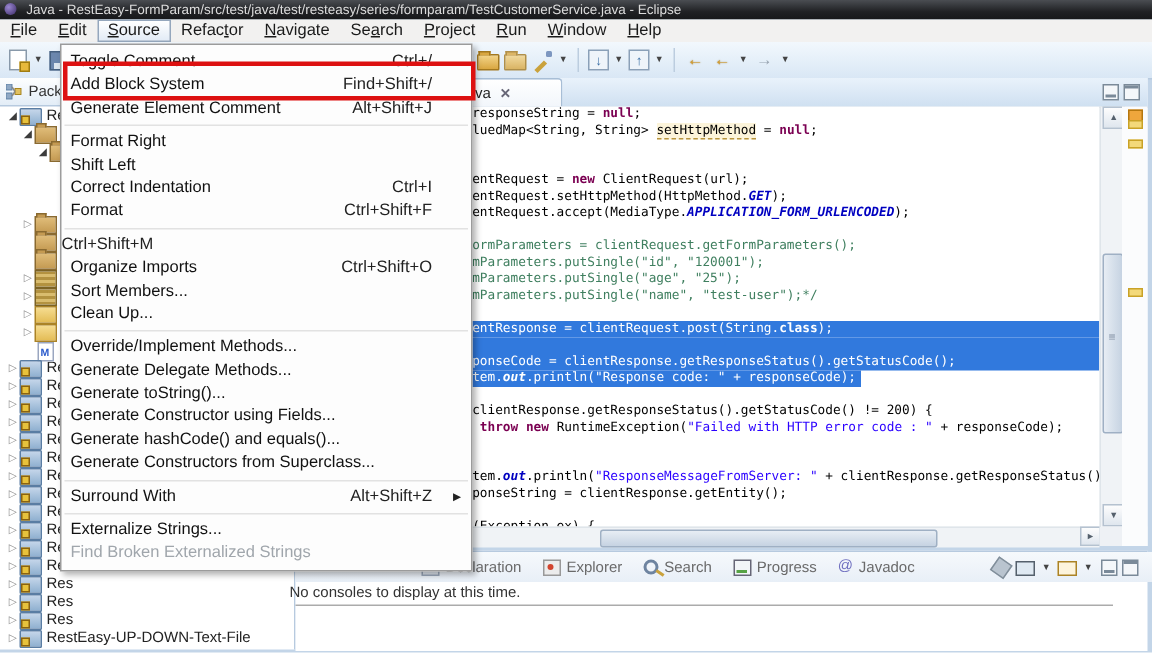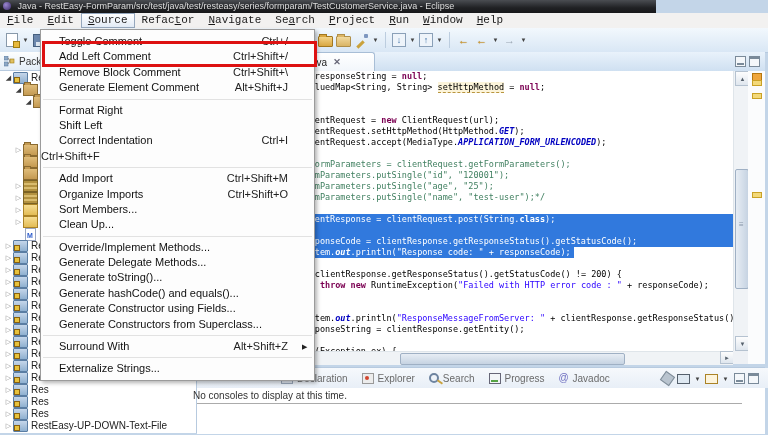--- a/index.html
+++ b/index.html
@@ -1,27 +1,27 @@
 <!DOCTYPE html>
 <html><head>
 <meta charset="utf-8">
 <style>
   html,body{margin:0;padding:0;}
   body{width:768px;height:435px;position:relative;overflow:hidden;background:#c3d5e8;
        font-family:"Liberation Sans",sans-serif;-webkit-font-smoothing:antialiased;}
   
-  .titlebar{position:absolute;left:0;top:0;width:656px;height:13px;
+  .titlebar{position:absolute;left:0;top:0;width:768px;height:13px;
     background:linear-gradient(#4a4d52,#202124 60%,#17181a);color:#dcdcdc;
     font-size:9px;line-height:13px;white-space:nowrap;overflow:hidden;}
   .titlebar .appicon{display:inline-block;width:8px;height:8px;border-radius:50%;
     background:radial-gradient(circle at 35% 35%,#9a86d0,#3a2a66);margin:2px 4px 0 3px;vertical-align:top;}
   
   .menubar{position:absolute;left:0;top:13px;width:768px;height:15px;background:#f2f1f0;
     border-bottom:1px solid #d8d8d8;font-size:11px;line-height:13px;white-space:nowrap;}
-  .mb-item{display:inline-block;padding:1px 7px 0 7px;color:#1a1a1a;font-family:Liberation Mono, monospace;}
+  .mb-item{display:inline-block;padding:1px 7px 0 7px;color:#1a1a1a;}
   .mb-item u{text-decoration:underline;}
   .mb-open{background:linear-gradient(#ffffff,#e2ebf6);border:1px solid #95a7bd;padding:0 6px;}
   
   .toolbar{position:absolute;left:0;top:28px;width:768px;height:24px;
     background:linear-gradient(#f2f8fd,#d9e7f5);border-bottom:1px solid #b7cadf;}
   .tb{position:absolute;top:4px;height:16px;display:flex;align-items:center;gap:3px;}
   .tbi{width:15px;height:15px;display:inline-flex;align-items:center;justify-content:center;
        font-size:11px;font-weight:bold;}
   .caret{font-size:6px;color:#444;width:7px;display:inline-block;text-align:center;}
   .tbsep{width:1px;height:16px;background:#bccddf;margin:0 3px;}
@@ -115,21 +115,21 @@
   .console-line{position:absolute;left:0;top:35px;width:545px;height:1px;background:#ababab;}
   .ctools{position:absolute;right:36px;top:5px;display:flex;align-items:center;gap:4px;}
   .pin{width:9px;height:9px;background:#b9c4cf;border:1px solid #808e9a;transform:rotate(35deg);}
   .mon{width:11px;height:8px;background:#dfe9f2;border:1px solid #55606c;}
   .newc{width:11px;height:8px;background:#fdf4dc;border:1px solid #ab8326;}
   .bwin{position:absolute;top:5px;}
   
   .menu{position:absolute;left:40px;top:29px;width:273px;background:#fdfdfd;border:1px solid #9b9b9b;
         box-shadow:2px 2px 4px rgba(0,0,0,.3);padding:4px 0 3px 0;font-size:11px;color:#111;z-index:50;}
   .mrow{height:15.4px;line-height:15.4px;display:flex;white-space:nowrap;}
-  .mrow .lbl{flex:1;padding-left:18px;}
+  .mrow .lbl{flex:1;padding-left:6px;}
   .mrow .acc{padding-right:14px;color:#222;}
   .mrow .sub{width:10px;font-size:7px;color:#222;margin-right:2px;}
   .mrow.disabled{color:#a0a6ac;}
   .msep{height:1px;background:#e2e2e2;margin:3px 2px;}
   .redbox{position:absolute;left:42px;top:41px;width:269px;height:20px;border:3px solid #dd1111;z-index:60;pointer-events:none;}
 </style>
 </head>
 <body>
 
 <div class="titlebar">
@@ -431,27 +431,22 @@
   <span class="winbtn maximize bwin" style="right:6px;"></span>
 </div>
 
 <div class="menu" id="menu">
     <div class="mrow">
       <span class="lbl">Toggle Comment</span>
       <span class="acc">Ctrl+/</span>
       <span class="sub"></span>
     </div>
     <div class="mrow">
-      <span class="lbl">Add Left Comment</span>
-      <span class="acc">Ctrl+Shift+/</span>
-      <span class="sub"></span>
-    </div>
-    <div class="mrow">
-      <span class="lbl">Remove Block Comment</span>
-      <span class="acc">Ctrl+Shift+\</span>
+      <span class="lbl">Add Block System</span>
+      <span class="acc">Find+Shift+/</span>
       <span class="sub"></span>
     </div>
     <div class="mrow">
       <span class="lbl">Generate Element Comment</span>
       <span class="acc">Alt+Shift+J</span>
       <span class="sub"></span>
     </div>
     <div class="msep"></div>
     <div class="mrow">
       <span class="lbl">Format Right</span>
@@ -460,26 +455,26 @@
     <div class="mrow">
       <span class="lbl">Shift Left</span>
       <span class="sub"></span>
     </div>
     <div class="mrow">
       <span class="lbl">Correct Indentation</span>
       <span class="acc">Ctrl+I</span>
       <span class="sub"></span>
     </div>
     <div class="mrow">
+      <span class="lbl">Format</span>
       <span class="acc">Ctrl+Shift+F</span>
       <span class="sub"></span>
     </div>
     <div class="msep"></div>
     <div class="mrow">
-      <span class="lbl">Add Import</span>
       <span class="acc">Ctrl+Shift+M</span>
       <span class="sub"></span>
     </div>
     <div class="mrow">
       <span class="lbl">Organize Imports</span>
       <span class="acc">Ctrl+Shift+O</span>
       <span class="sub"></span>
     </div>
     <div class="mrow">
       <span class="lbl">Sort Members...</span>
@@ -496,36 +491,40 @@
     </div>
     <div class="mrow">
       <span class="lbl">Generate Delegate Methods...</span>
       <span class="sub"></span>
     </div>
     <div class="mrow">
       <span class="lbl">Generate toString()...</span>
       <span class="sub"></span>
     </div>
     <div class="mrow">
+      <span class="lbl">Generate Constructor using Fields...</span>
+      <span class="sub"></span>
+    </div>
+    <div class="mrow">
       <span class="lbl">Generate hashCode() and equals()...</span>
-      <span class="sub"></span>
-    </div>
-    <div class="mrow">
-      <span class="lbl">Generate Constructor using Fields...</span>
       <span class="sub"></span>
     </div>
     <div class="mrow">
       <span class="lbl">Generate Constructors from Superclass...</span>
       <span class="sub"></span>
     </div>
     <div class="msep"></div>
     <div class="mrow">
       <span class="lbl">Surround With</span>
       <span class="acc">Alt+Shift+Z</span>
       <span class="sub">▶</span>
     </div>
     <div class="msep"></div>
     <div class="mrow">
       <span class="lbl">Externalize Strings...</span>
       <span class="sub"></span>
     </div>
+    <div class="mrow disabled">
+      <span class="lbl">Find Broken Externalized Strings</span>
+      <span class="sub"></span>
+    </div>
   </div>
 <div class="redbox"></div>
 
 </body></html>

